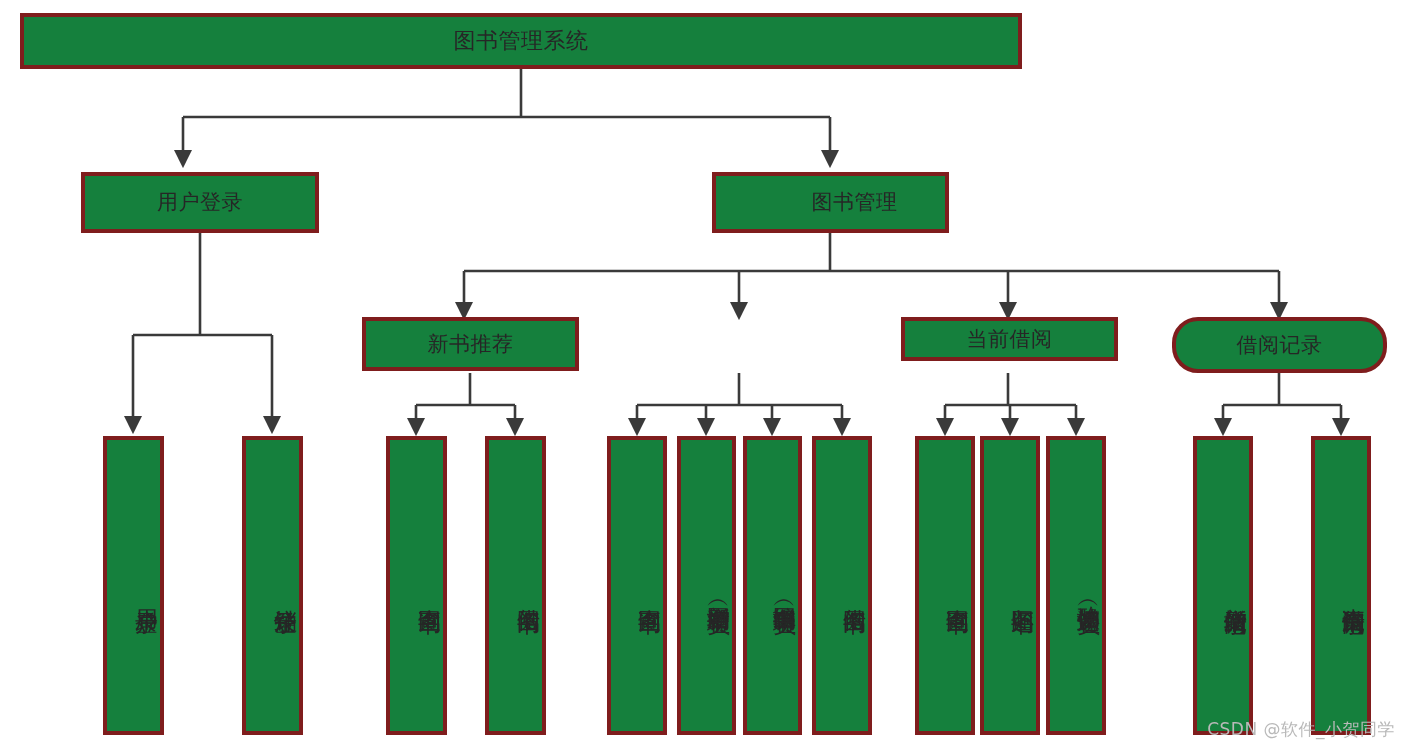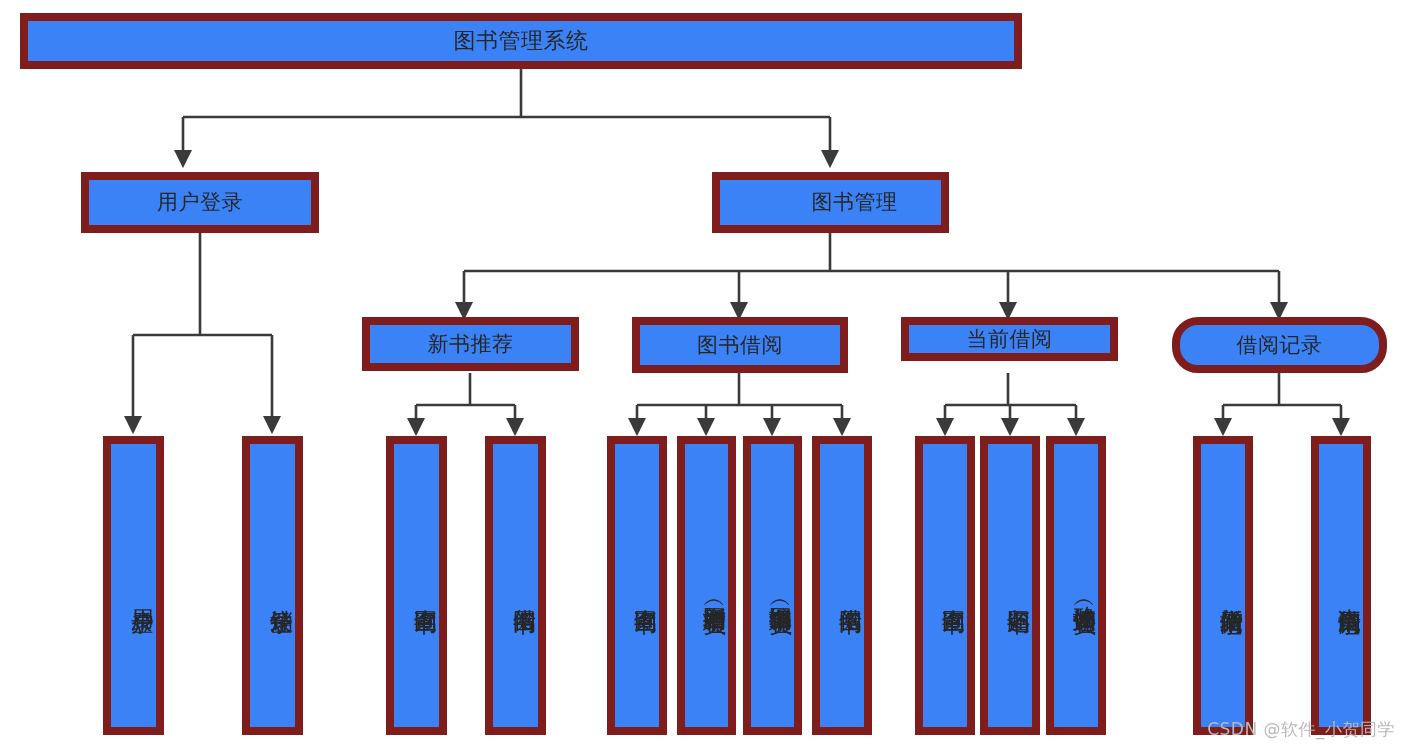--- a/index.html
+++ b/index.html
@@ -22,22 +22,22 @@
     position: absolute;
     left: 0;
     top: 0;
     width: 1405px;
     height: 747px;
     pointer-events: none;
   }
   .node {
     position: absolute;
     box-sizing: border-box;
-    border: 8px solid #7f1d1d;
-    background: #3b82f6;
+    border: 4px solid #7f1d1d;
+    background: #15803d;
     display: flex;
     align-items: center;
     justify-content: center;
     color: #262626;
     z-index: 2;
   }
   .node.horiz {
     font-size: 21px;
     letter-spacing: 0.5px;
     line-height: 1.25;
@@ -134,23 +134,20 @@
   </div>
 
   <div class="node horiz" style="left:712px; top:172px; width:237px; height:61px;padding-left:48px;">
     <span>图书管理</span>
   </div>
 
   <div class="node horiz" style="left:362px; top:317px; width:217px; height:54px;">
     <span>新书推荐</span>
   </div>
 
-  <div class="node horiz" style="left:632px; top:317px; width:216px; height:56px;">
-    <span>图书借阅</span>
-  </div>
 
   <div class="node horiz" style="left:901px; top:317px; width:217px; height:44px;">
     <span>当前借阅</span>
   </div>
 
   <div class="node horiz" style="left:1172px; top:317px; width:215px; height:56px;border-radius:26px;">
     <span>借阅记录</span>
   </div>
 
   <div class="node vert" style="left:103px; top:436px; width:61px; height:299px;">

